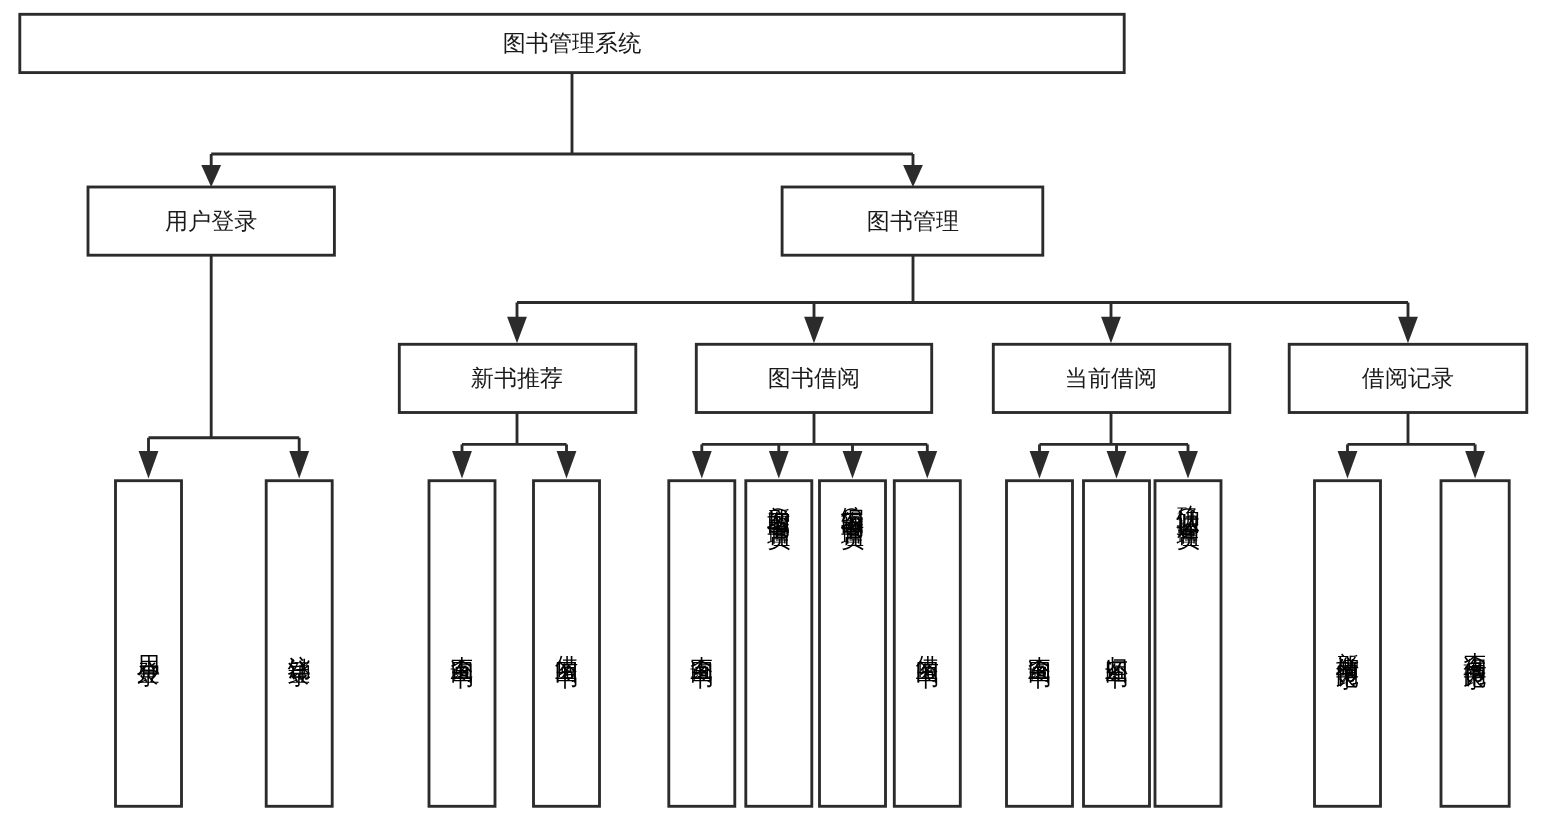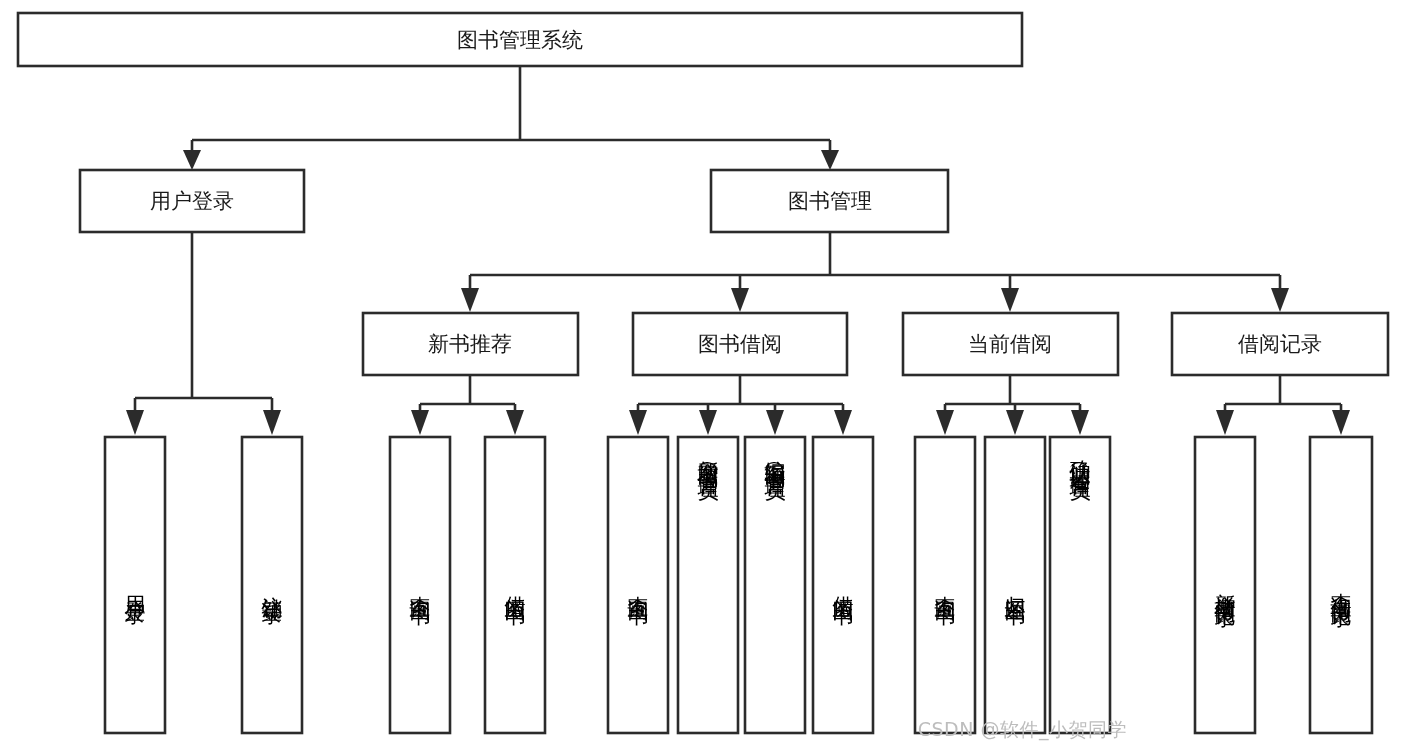--- a/index.html
+++ b/index.html
@@ -222,14 +222,13 @@
       <span class="node-label-v">确认归还（管理员）</span>
     </div>
     <div class="vlabel" style="position:absolute;left:1195px;top:437px;width:60px;height:296px;display:flex;align-items:center;justify-content:center;">
       <span class="node-label-v">新增借阅记录</span>
     </div>
     <div class="vlabel" style="position:absolute;left:1310px;top:437px;width:62px;height:296px;display:flex;align-items:center;justify-content:center;">
       <span class="node-label-v">查询借阅记录</span>
     </div>
   </div>
 
-  <div class="watermark">CSDN @软件_小贺同学</div>
 </div>
 
 </body></html>

